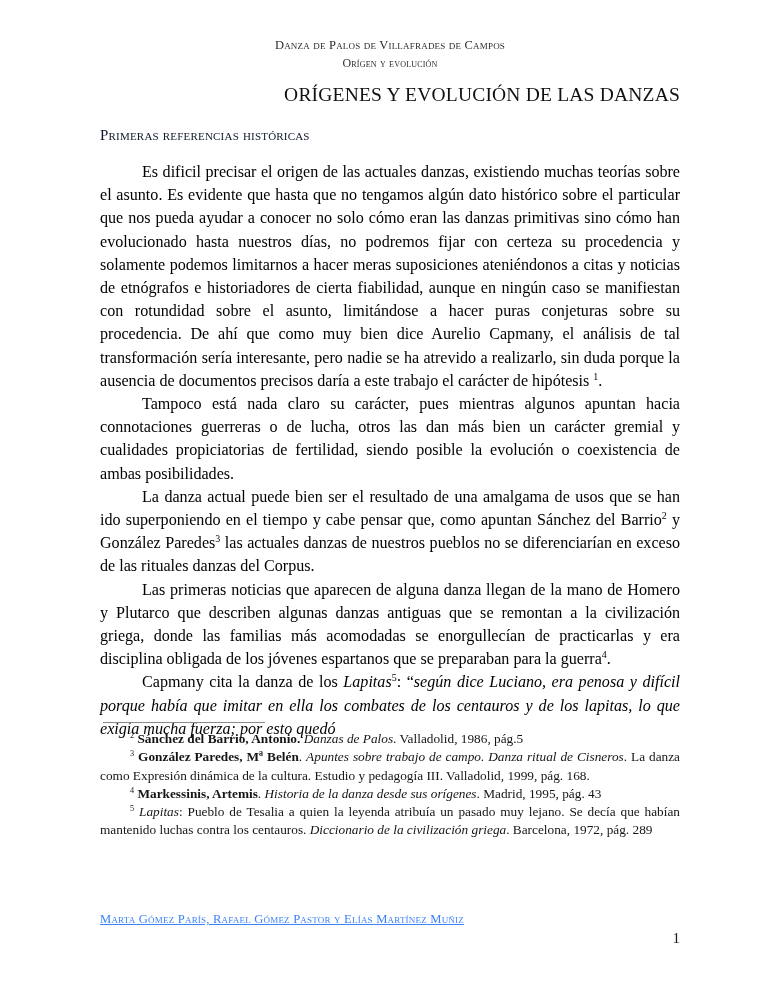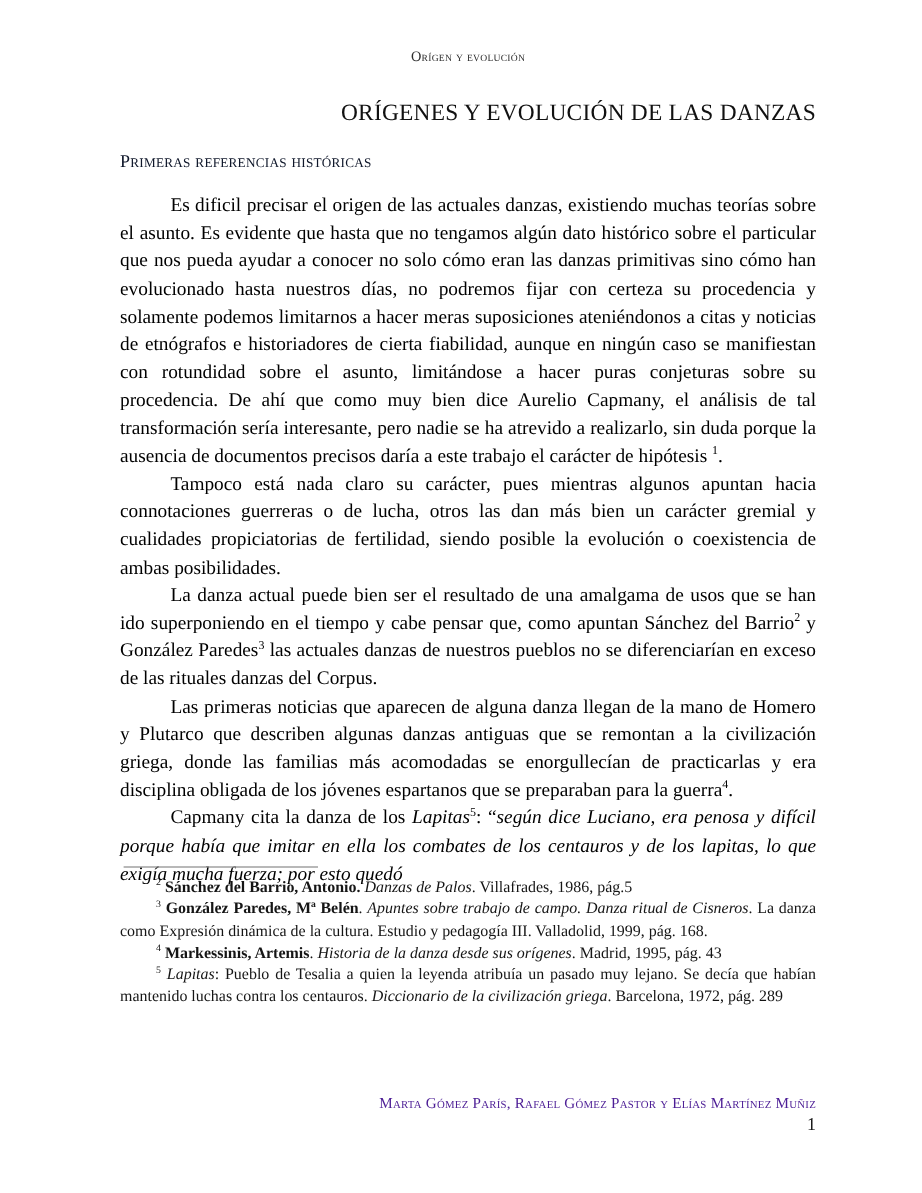--- a/index.html
+++ b/index.html
@@ -119,42 +119,44 @@
     text-indent: 30px;
   }
   .footnotes b { font-weight: bold; }
 
   
   .page-footer {
     position: absolute;
     top: 912px;
     left: 100px;
     width: 580px;
-    text-align: right;
+    text-align: left;
     font-variant: small-caps;
     font-size: 12.6px;
     letter-spacing: 0.2px;
-    color: #4c1d95;
+    color: #3b82f6;
+    text-decoration: underline;
   }
   .page-number {
     position: absolute;
     top: 930px;
     left: 100px;
     width: 580px;
     text-align: right;
     font-size: 15px;
     color: #1a1a1a;
   }
 </style>
 </head>
 <body>
 
 <div class="page">
 
   <div class="running-head">
+    <div class="rh-line1">Danza de Palos de Villafrades de Campos</div>
     <div class="rh-line2">Orígen y evolución</div>
   </div>
 
   <div class="doc-title">ORÍGENES Y EVOLUCIÓN DE LAS DANZAS</div>
 
   <div class="section-heading">Primeras referencias históricas</div>
 
   <div class="body-block">
 
     <p><span>Es dificil precisar el origen de las actuales danzas, existiendo muchas teorías sobre el asunto. Es evidente que hasta que no tengamos algún dato histórico sobre el particular que nos pueda ayudar a conocer no solo cómo eran las danzas primitivas sino cómo han evolucionado hasta nuestros días, no podremos fijar con certeza su procedencia y solamente podemos limitarnos a hacer meras suposiciones ateniéndonos a citas y noticias de etnógrafos e historiadores de cierta fiabilidad, aunque en ningún caso se manifiestan con rotundidad sobre el asunto, limitándose a hacer puras conjeturas sobre su procedencia. De ahí que como muy bien dice Aurelio Capmany, el análisis de tal transformación sería interesante, pero nadie se ha atrevido a realizarlo, sin duda porque la ausencia de documentos precisos daría a este trabajo el carácter de hipótesis </span><sup>1</sup><span>.</span></p>
@@ -167,21 +169,21 @@
 
     <p><span>Capmany cita la danza de los </span><span class="ital">Lapitas</span><sup>5</sup><span>: “</span><span class="ital">según dice Luciano, era penosa y difícil porque había que imitar en ella los combates de los centauros y de los lapitas, lo que exigía mucha fuerza; por esto quedó</span></p>
 
   </div>
 
   <div class="footnote-rule"></div>
 
   <div class="footnotes">
 
 
-    <p><sup>2</sup> <b>Sánchez  del Barrio, Antonio.</b><span> </span><span class="ital">Danzas de Palos</span><span>. Villafrades, 1986, pág.5</span></p>
+    <p><sup>2</sup> <b>Sánchez  del Barrio, Antonio.</b><span> </span><span class="ital">Danzas de Palos</span><span>. Valladolid, 1986, pág.5</span></p>
 
     <p><sup>3</sup> <b>González Paredes, Mª Belén</b><span>. </span><span class="ital">Apuntes sobre trabajo de campo. Danza ritual de Cisneros</span><span>. La danza como Expresión dinámica de la cultura. Estudio y pedagogía III. Valladolid, 1999, pág. 168.</span></p>
 
     <p><sup>4</sup> <b>Markessinis, Artemis</b><span>. </span><span class="ital">Historia de la danza desde sus orígenes</span><span>. Madrid, 1995, pág. 43</span></p>
 
     <p><sup>5</sup> <span class="ital">Lapitas</span><span>: Pueblo de Tesalia a quien la leyenda atribuía un pasado muy lejano. Se decía que habían mantenido luchas contra los centauros. </span><span class="ital">Diccionario de la civilización griega</span><span>. Barcelona, 1972, pág. 289</span></p>
 
   </div>
 
   <div class="page-footer">Marta Gómez París, Rafael Gómez Pastor y Elías Martínez Muñiz</div>

